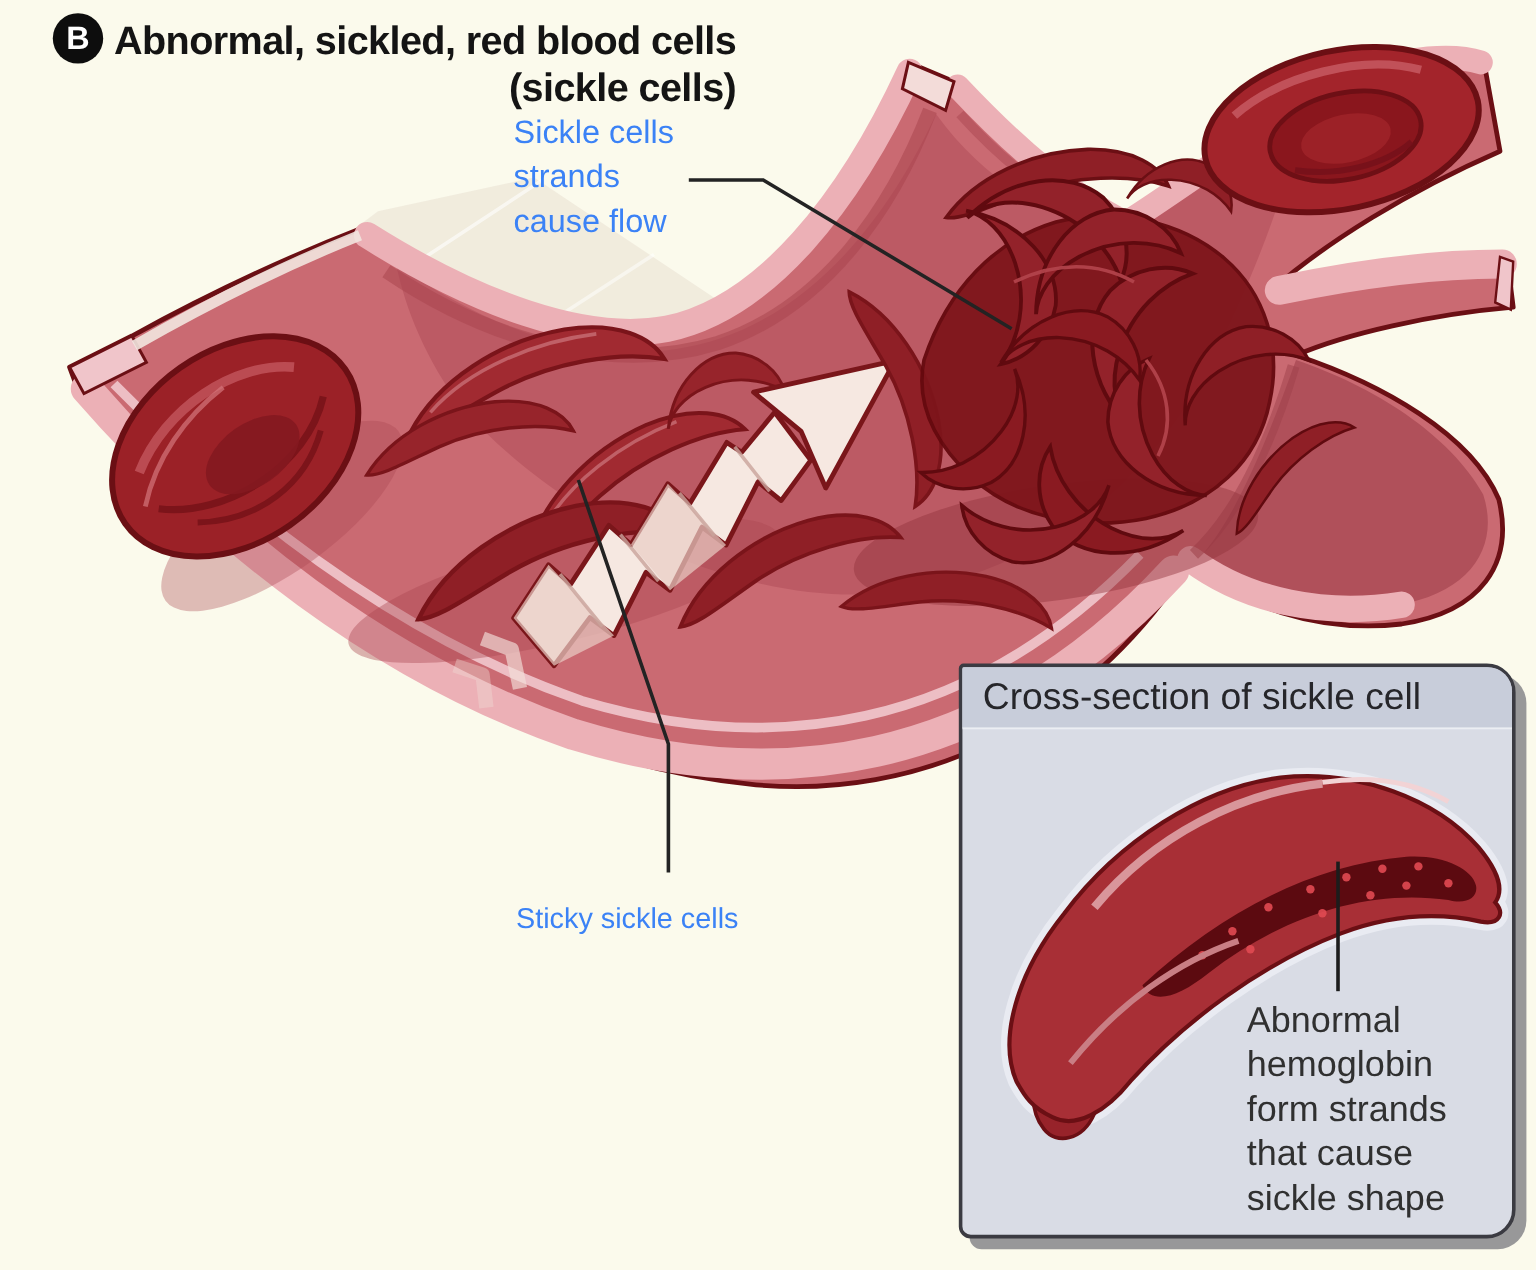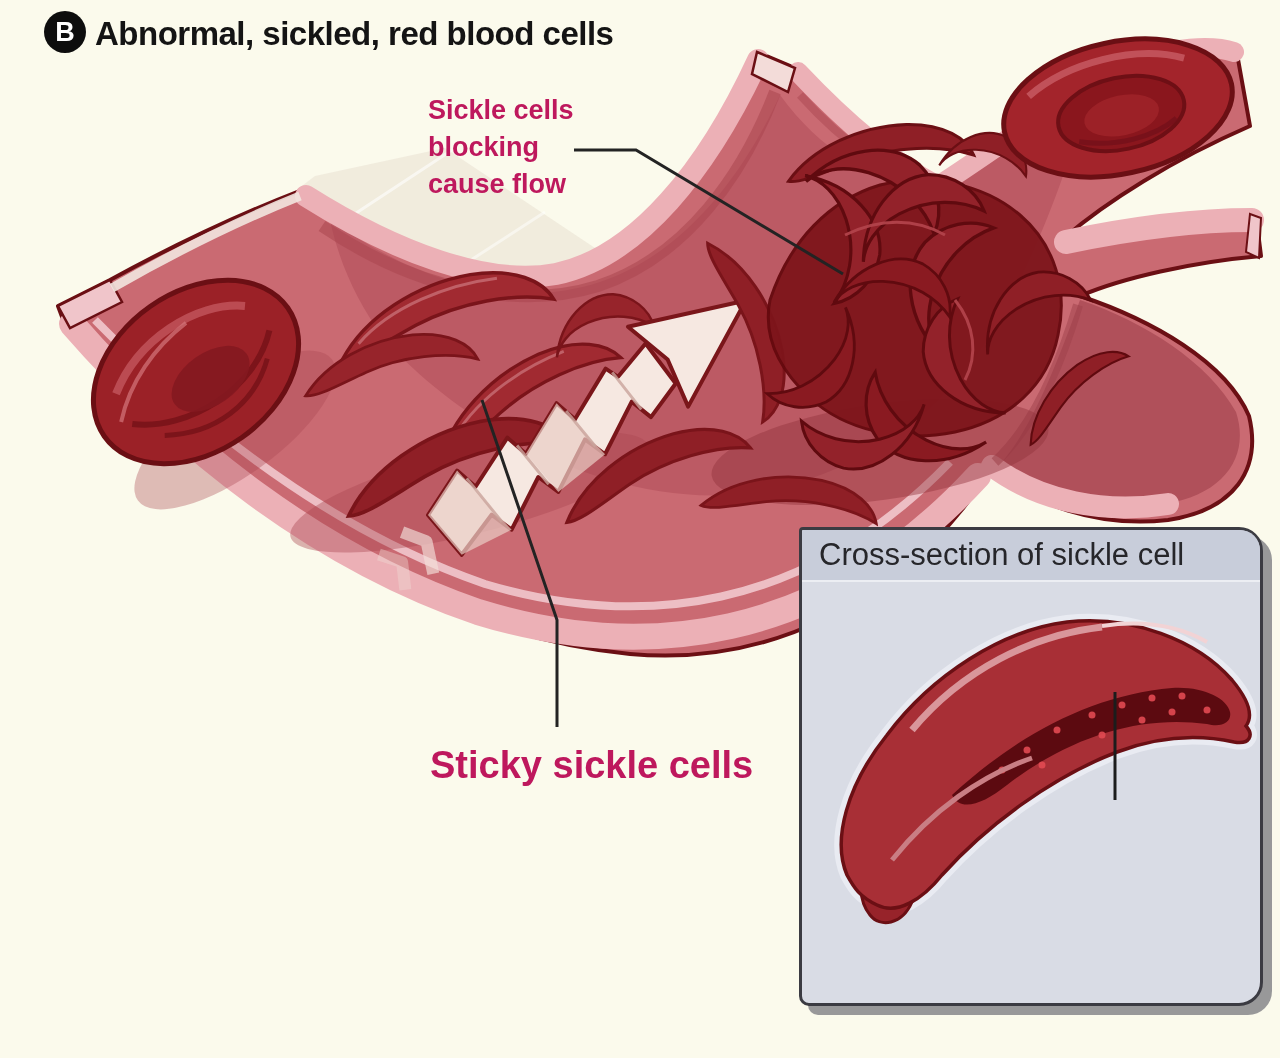--- a/index.html
+++ b/index.html
@@ -5,25 +5,25 @@
   html,body{margin:0;padding:0;}
   body{font-family:"Liberation Sans", sans-serif; background:#fbfaec;}
   .stage{position:relative; width:1280px; height:1058px; background:#fbfaec; overflow:hidden;}
   .stage svg.art{position:absolute; left:0; top:0;}
 
   .badge{position:absolute; left:44px; top:11px; width:42px; height:42px; border-radius:50%;
          background:#0d0d0d; color:#ffffff; font-weight:bold; font-size:27px; text-align:center;
          line-height:42px;}
   .title{position:absolute; left:95px; top:14px; font-weight:bold; font-size:33px; line-height:39px;
          color:#141414; letter-spacing:-0.5px;text-align:right;}
-  .lbl{position:absolute; color:#be185d; font-size:27px; line-height:37px;font-weight:bold;}
+  .lbl{position:absolute; color:#3b82f6; font-size:27px; line-height:37px;}
   .lbl-blocking{left:428px; top:92px;}
-  .lbl-sticky{left:430px; top:747px; font-size:38px;}
-
-  .inset{position:absolute; left:799px; top:527px; width:464px; height:479px; box-sizing:border-box;
+  .lbl-sticky{left:430px; top:747px; font-size:24px;}
+
+  .inset{position:absolute; left:799px; top:553px; width:464px; height:479px; box-sizing:border-box;
          background:#d9dce5; border:3px solid #3b3b42; border-radius:4px 24px 24px 10px;
          box-shadow:9px 9px 0 rgba(86,86,98,0.6);padding-left:16px;}
   .inset-header{position:absolute; left:0; top:0; right:0; height:50px; background:#c8cdda;
          border-radius:2px 20px 0 0; border-bottom:2px solid #eceef3;
          font-size:31px; color:#26262a; line-height:50px; padding-left:17px; white-space:nowrap;}
   .inset svg{position:absolute; left:0; top:0;}
   .inset-caption{position:absolute; left:237px; top:276px; font-size:30px; line-height:37px; color:#303030;}
 </style>
 </head>
 <body>
@@ -198,25 +198,26 @@
       <path d="M -90,-2 C -60,-30 -20,-44 20,-46" stroke="#d4767c" stroke-width="4" fill="none" opacity="0.7"></path>
     </g>
 
     <polyline points="574,150 636,150 843,274" fill="none" stroke="#232323" stroke-width="3"></polyline>
     <polyline points="482,400 557,620 557,727" fill="none" stroke="#232323" stroke-width="3"></polyline>
   </svg>
 
   <div class="badge">B</div>
   <div class="title">
     <div>Abnormal, sickled, red blood cells</div>
+    <div>(sickle cells)</div>
   </div>
 
   <div class="lbl lbl-blocking">
     <div>Sickle cells</div>
-    <div>blocking</div>
+    <div>strands</div>
     <div>cause flow</div>
   </div>
   <div class="lbl lbl-sticky">Sticky sickle cells</div>
 
   <div class="inset">
     <div class="inset-header">Cross-section of sickle cell</div>
     <svg width="458" height="473" viewBox="0 0 458 473">
 
       <path d="M 45,345 C 30,310 45,255 85,205 C 130,145 200,100 265,92 C 330,85 395,110 430,150
                C 445,168 452,185 444,196 C 452,205 448,215 432,212 C 400,205 360,205 315,222
@@ -244,15 +245,22 @@
           <circle cx="340" cy="190" r="3.5"></circle>
           <circle cx="370" cy="182" r="3.5"></circle>
       </g>
 
       <path d="M 110,200 C 160,140 230,105 300,97" stroke="#d9969b" stroke-width="7" fill="none"></path>
       <path d="M 300,96 C 340,90 375,95 405,112" stroke="#f2d3d5" stroke-width="4" fill="none"></path>
       <path d="M 90,330 C 130,280 180,245 230,228" stroke="#c97e84" stroke-width="5" fill="none"></path>
 
       <path d="M 313,162 L 313,270" stroke="#1c1c1c" stroke-width="3"></path>
     </svg>
+    <div class="inset-caption">
+      <div>Abnormal</div>
+      <div>hemoglobin</div>
+      <div>form strands</div>
+      <div>that cause</div>
+      <div>sickle shape</div>
+    </div>
   </div>
 
 </div>
 
 </body></html>

